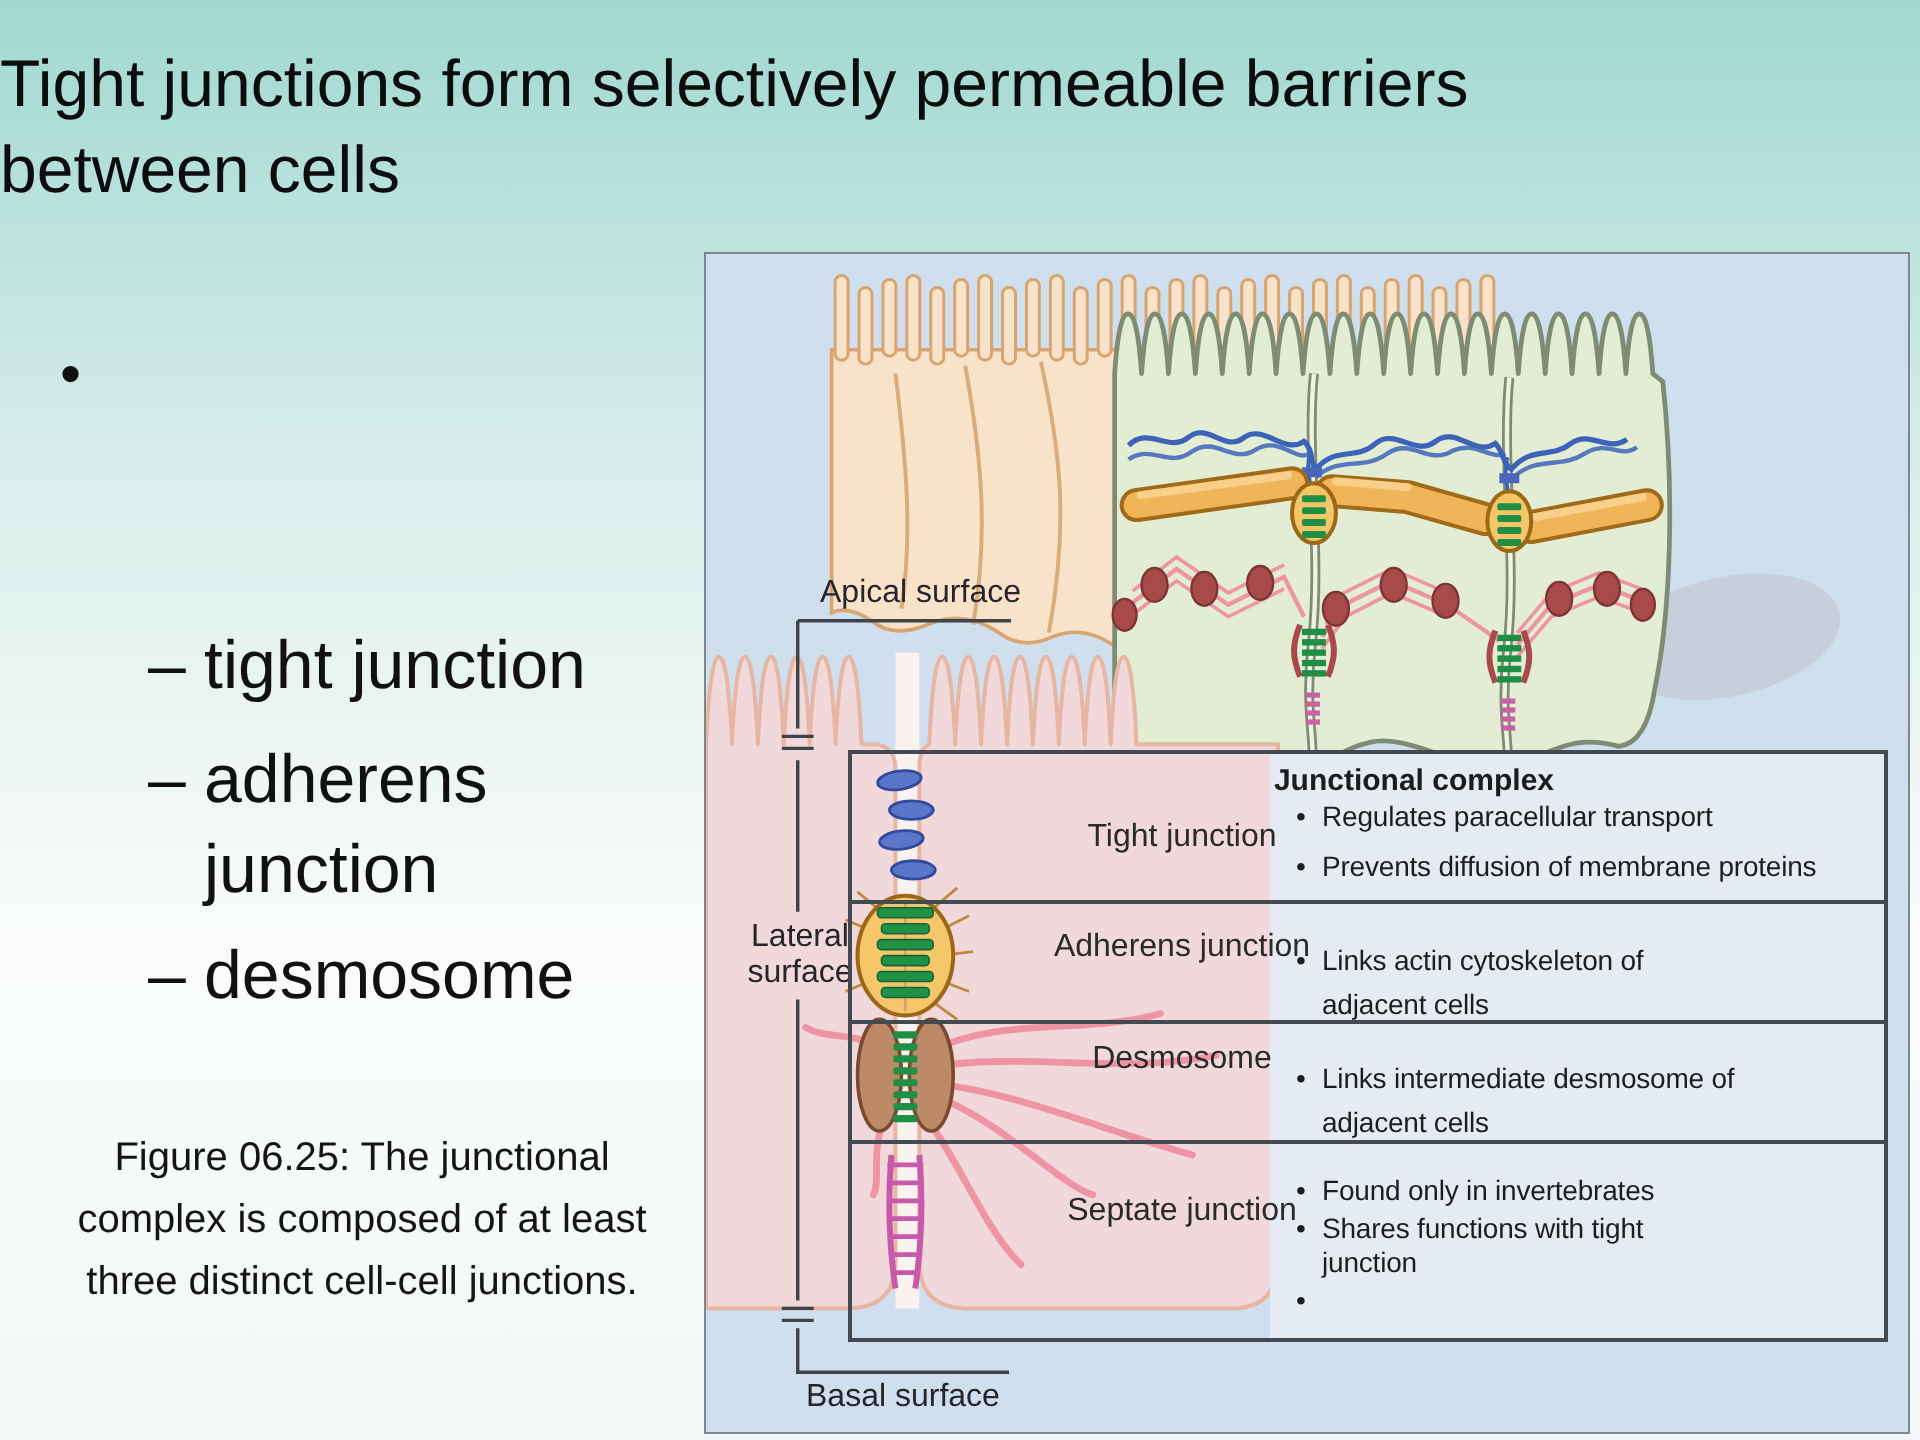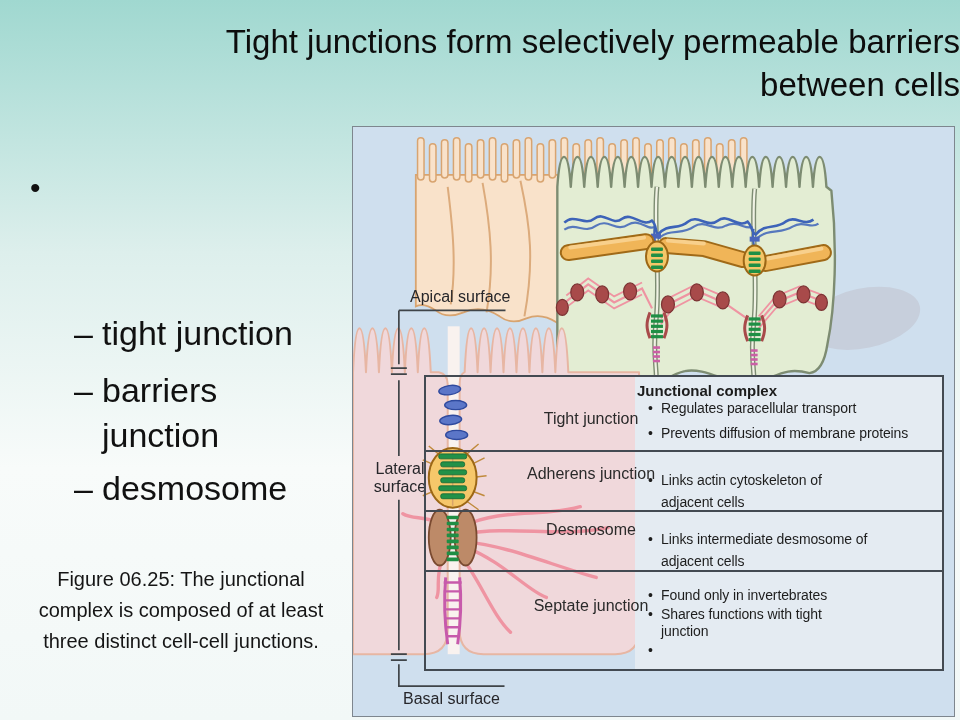--- a/index.html
+++ b/index.html
@@ -3,21 +3,21 @@
 <meta charset="utf-8">
 <style>
   html,body{margin:0;padding:0;}
   body{width:960px;height:720px;overflow:hidden;}
   .slide{
     position:relative;width:960px;height:720px;
     background:linear-gradient(180deg,#a0d8d0 0%,#b5e0da 12%,#ddefec 35%,#f8fbfa 65%,#f2f8f7 100%);
     font-family:"Liberation Sans",sans-serif;color:#111;
   }
   .title{
-    position:absolute;left:0;top:20px;width:100%;text-align:right;
+    position:absolute;left:0;top:20px;width:100%;text-align:left;
     font-size:33px;line-height:43px;white-space:pre-line;color:#0d0d0d;
   }
   .bullet-main{position:absolute;left:30px;top:165px;display:flex;}
   .bullet-main .bm{width:30px;font-size:30px;line-height:45px;}
   .bullet-main .bt{font-size:35px;line-height:45px;white-space:pre-line;}
   .sub{position:absolute;left:74px;display:flex;font-size:34px;line-height:45px;}
   .sub .dash{width:28px;}
   .sub .txt{white-space:pre-line;}
   #sub-0{top:311px;}
   #sub-1{top:368px;}
@@ -67,21 +67,21 @@
   <div class="bullet-main">
     <span class="bm">•</span>
   </div>
 
   <div class="sub" id="sub-0">
     <span class="dash">–</span>
     <div class="txt">tight junction</div>
   </div>
   <div class="sub" id="sub-1">
     <span class="dash">–</span>
-    <div class="txt">barriers
+    <div class="txt">adherens
 junction</div>
   </div>
   <div class="sub" id="sub-2">
     <span class="dash">–</span>
     <div class="txt">desmosome</div>
   </div>
 
   <div class="caption">Figure 06.25: The junctional
 complex is composed of at least
 three distinct cell-cell junctions.</div>

